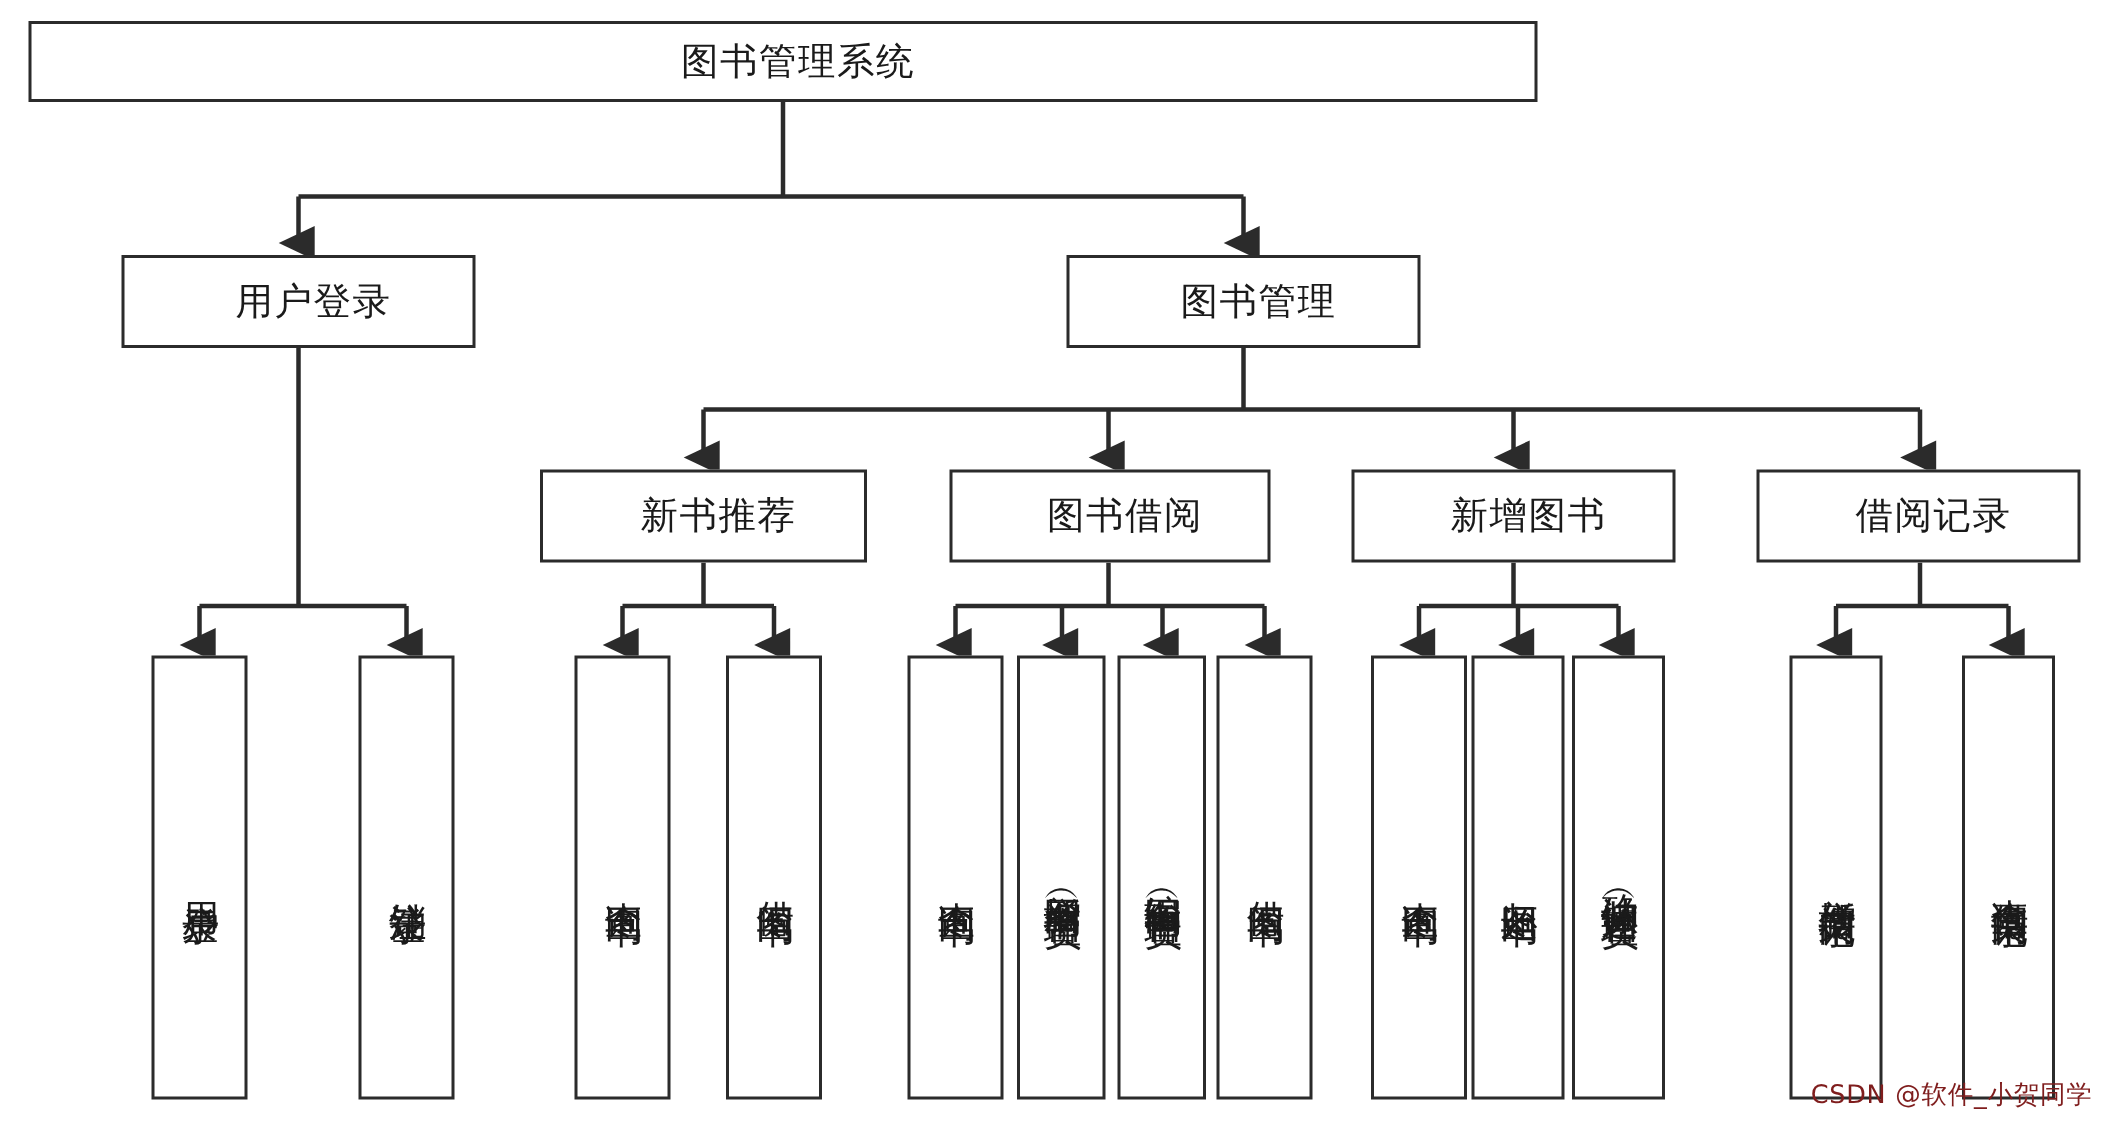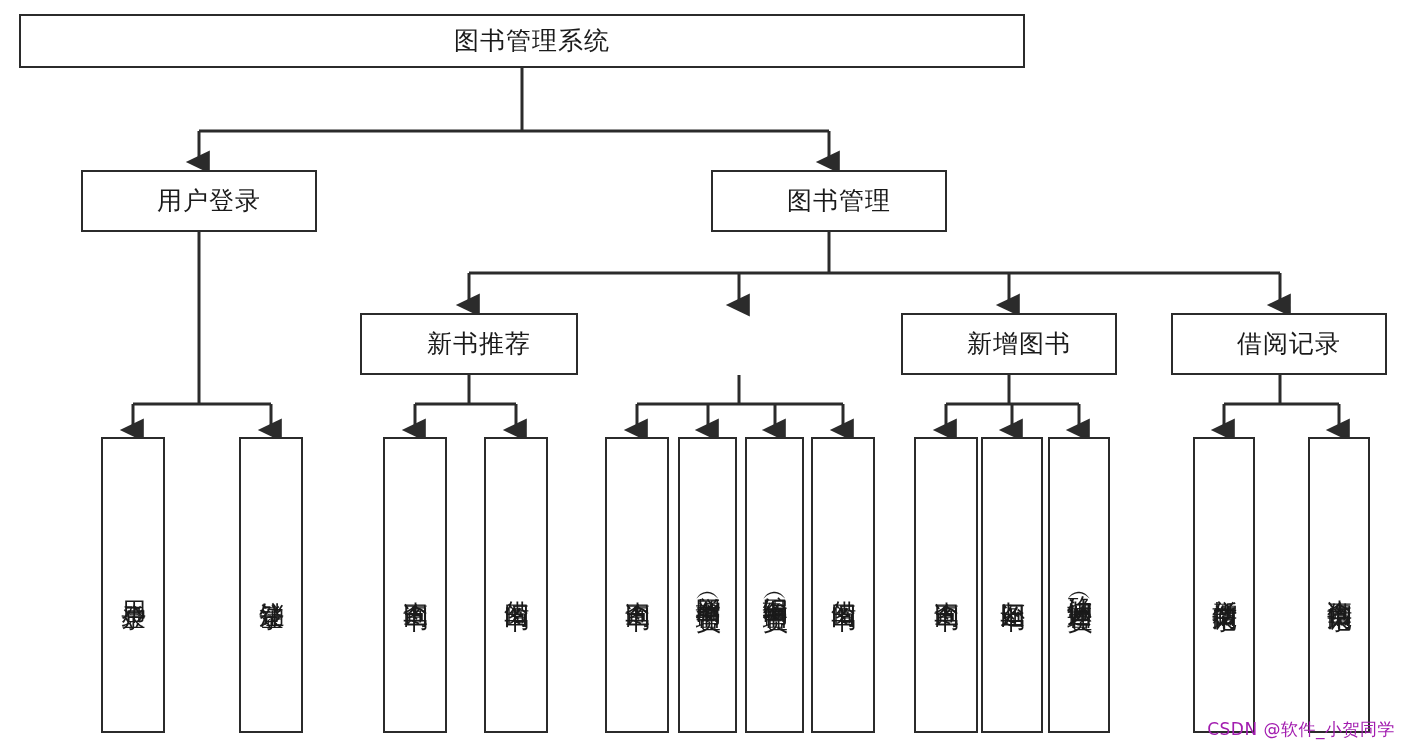--- a/index.html
+++ b/index.html
@@ -64,21 +64,21 @@
     height: 100%;
     display: flex;
     align-items: center;
     justify-content: center;
   }
   #watermark {
     position: absolute;
     right: 10px;
     bottom: 6px;
     font-size: 17px;
-    color: #a21caf;
+    color: #7f1d1d;
     letter-spacing: 0.5px;
     white-space: nowrap;
     font-family: "DejaVu Sans", "Liberation Sans", sans-serif;
   }
 </style>
 </head>
 <body>
 
 <div id="diagram-root">
 
@@ -141,20 +141,23 @@
   </div>
 
   <div class="node horizontal" style="left:711px; top:170px; width:236px; height:62px;">
     <span>图书管理</span>
   </div>
 
   <div class="node horizontal" style="left:360px; top:313px; width:218px; height:62px;">
     <span>新书推荐</span>
   </div>
 
+  <div class="node horizontal" style="left:633px; top:313px; width:214px; height:62px;">
+    <span>图书借阅</span>
+  </div>
 
   <div class="node horizontal" style="left:901px; top:313px; width:216px; height:62px;">
     <span>新增图书</span>
   </div>
 
   <div class="node horizontal" style="left:1171px; top:313px; width:216px; height:62px;align-items:center;">
     <span>借阅记录</span>
   </div>
 
   <div class="node vertical" style="left:101px; top:437px; width:64px; height:296px;">

